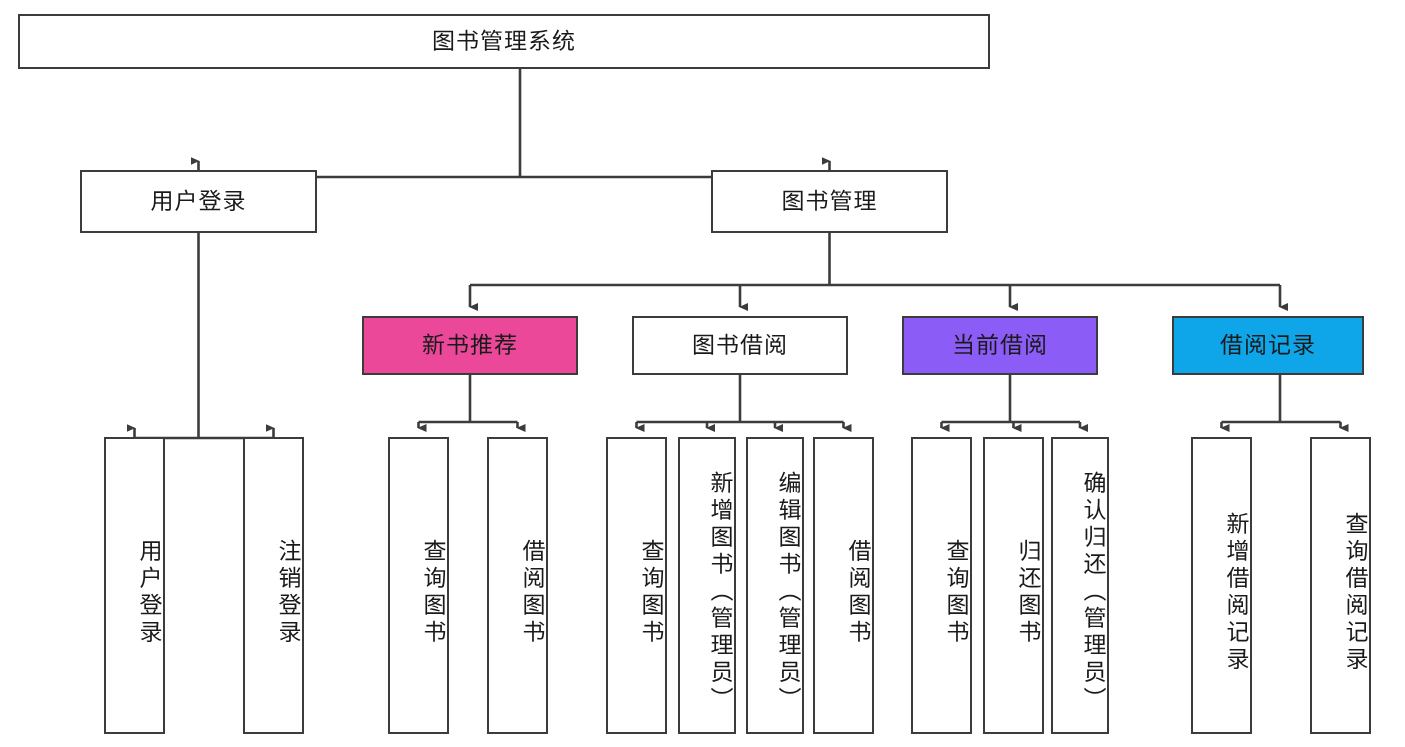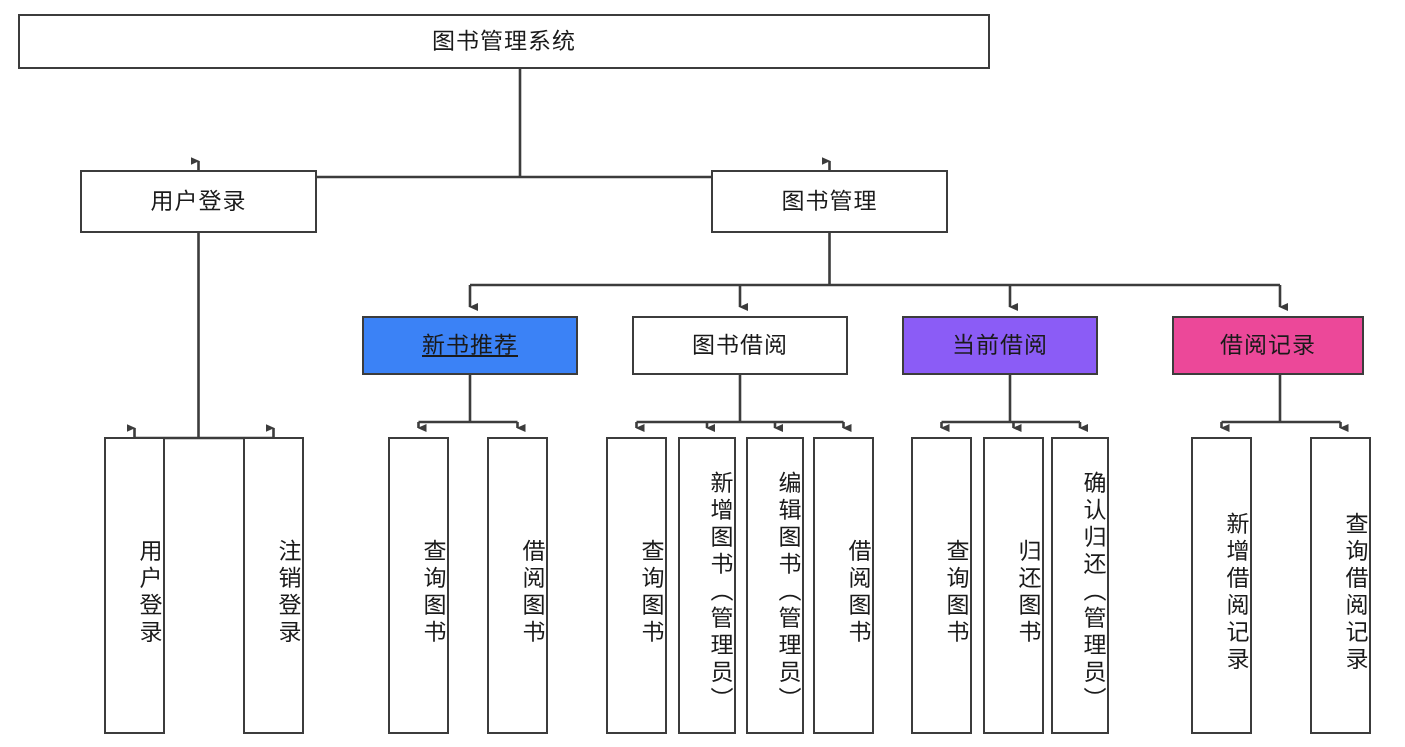--- a/index.html
+++ b/index.html
@@ -118,30 +118,30 @@
   <div id="nodes-layer">
       <div class="node horiz" style="left: 18px; top: 14px; width: 972px; height: 55px; border-color: rgb(60, 60, 60); background: rgb(255, 255, 255); color: rgb(26, 26, 26);">
         <span class="label">图书管理系统</span>
       </div>
       <div class="node horiz" style="left: 80px; top: 170px; width: 237px; height: 63px; border-color: rgb(60, 60, 60); background: rgb(255, 255, 255); color: rgb(26, 26, 26);">
         <span class="label">用户登录</span>
       </div>
       <div class="node horiz" style="left: 711px; top: 170px; width: 237px; height: 63px; border-color: rgb(60, 60, 60); background: rgb(255, 255, 255); color: rgb(26, 26, 26);">
         <span class="label">图书管理</span>
       </div>
-      <div class="node horiz" style="left: 362px; top: 316px; width: 216px; height: 59px; border-color: rgb(60, 60, 60); background: #3b82f6; color: rgb(26, 26, 26); text-decoration: underline;">
+      <div class="node horiz" style="left: 362px; top: 316px; width: 216px; height: 59px; border-color: rgb(60, 60, 60); background: #ec4899; color: rgb(26, 26, 26);">
         <span class="label">新书推荐</span>
       </div>
       <div class="node horiz" style="left: 632px; top: 316px; width: 216px; height: 59px; border-color: rgb(60, 60, 60); background: rgb(255, 255, 255); color: rgb(26, 26, 26);">
         <span class="label">图书借阅</span>
       </div>
       <div class="node horiz" style="left: 902px; top: 316px; width: 196px; height: 59px; border-color: rgb(60, 60, 60); background: #8b5cf6; color: rgb(26, 26, 26);">
         <span class="label">当前借阅</span>
       </div>
-      <div class="node horiz" style="left: 1172px; top: 316px; width: 192px; height: 59px; border-color: rgb(60, 60, 60); background: #ec4899; color: rgb(26, 26, 26);">
+      <div class="node horiz" style="left: 1172px; top: 316px; width: 192px; height: 59px; border-color: rgb(60, 60, 60); background: #0ea5e9; color: rgb(26, 26, 26);">
         <span class="label">借阅记录</span>
       </div>
       <div class="node vert" style="left: 104px; top: 437px; width: 61px; height: 297px; border-color: rgb(60, 60, 60); background: rgb(255, 255, 255); color: rgb(26, 26, 26);">
         <span class="label">用户登录</span>
       </div>
       <div class="node vert" style="left: 243px; top: 437px; width: 61px; height: 297px; border-color: rgb(60, 60, 60); background: rgb(255, 255, 255); color: rgb(26, 26, 26);">
         <span class="label">注销登录</span>
       </div>
       <div class="node vert" style="left: 388px; top: 437px; width: 61px; height: 297px; border-color: rgb(60, 60, 60); background: rgb(255, 255, 255); color: rgb(26, 26, 26);">
         <span class="label">查询图书</span>

